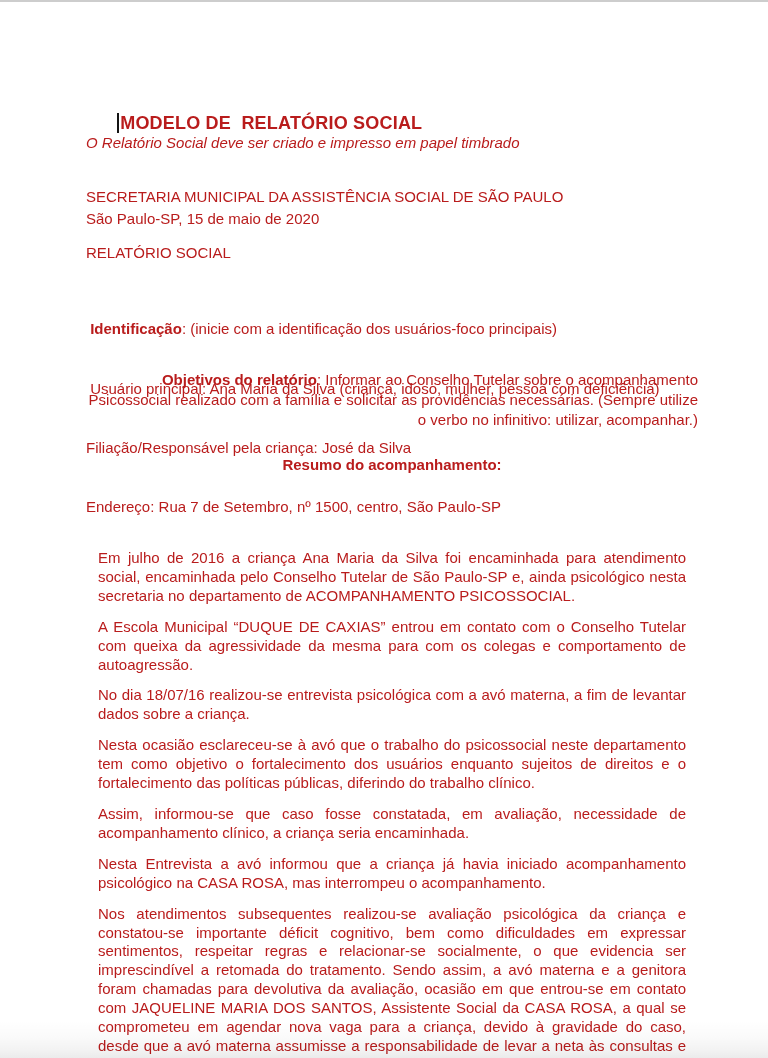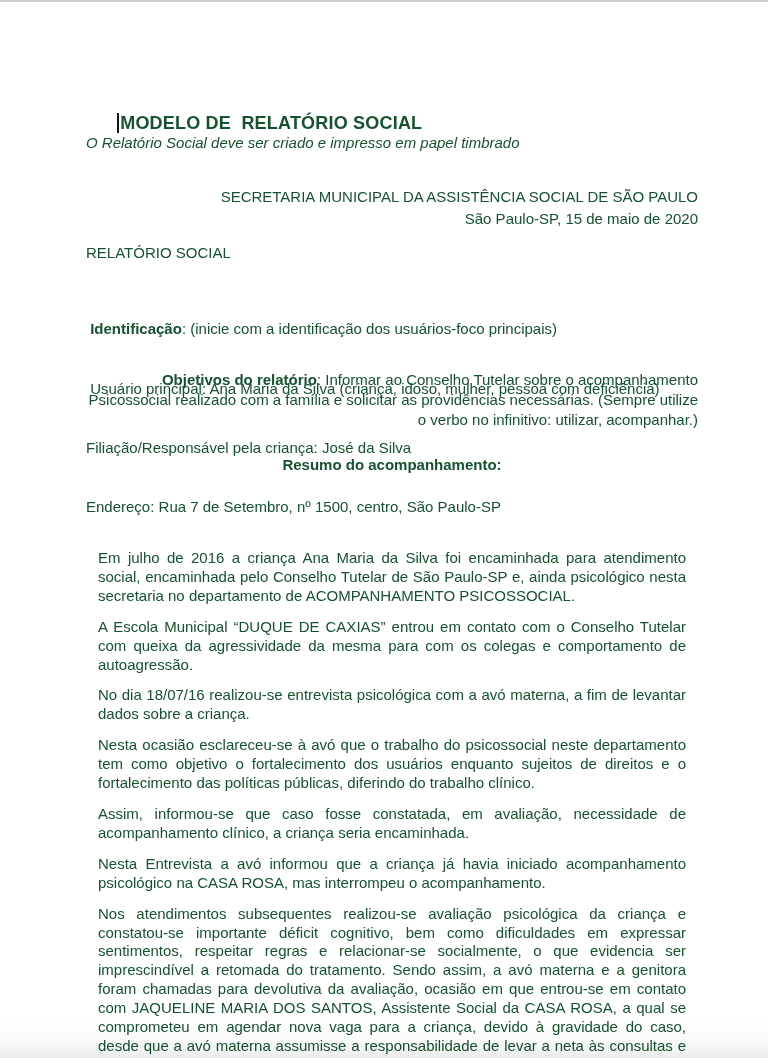--- a/index.html
+++ b/index.html
@@ -3,21 +3,21 @@
 <meta charset="utf-8">
 <style>
   html, body { margin: 0; padding: 0; background: #ffffff; }
   .page {
     position: relative;
     width: 768px;
     height: 1058px;
     background: #ffffff;
     overflow: hidden;
     font-family: "Liberation Sans", "DejaVu Sans", sans-serif;
-    color: #14532d;
+    color: #b91c1c;
   }
   .top-edge {
     position: absolute; top: 0; left: 0; right: 0; height: 2px;
     background: #cdcdcd;
   }
   .content {
     position: absolute; left: 86px; top: 0; width: 612px; height: 100%;
   }
   .sec { position: absolute; left: 0; width: 612px; }
 
@@ -28,21 +28,21 @@
   }
   .caret {
     display: inline-block; width: 2px; height: 20px;
     background: #141414; margin-right: 1px; vertical-align: -4px;
   }
   .subtitle {
     top: 133px;
     font-size: 15px; font-weight: normal; font-style: italic; line-height: 20px;
   }
   .letterhead {
-    top: 186px; text-align: right;
+    top: 186px; text-align: left;
     font-size: 15px; line-height: 21.5px;
   }
   .doc-heading {
     top: 243px; font-size: 15px; line-height: 20px;
   }
   .ident {
     top: 280px; font-size: 15px; line-height: 19.7px; white-space: pre-wrap;
   }
   .objectives {
     top: 370px; font-size: 15px; line-height: 20px; text-align: right;

